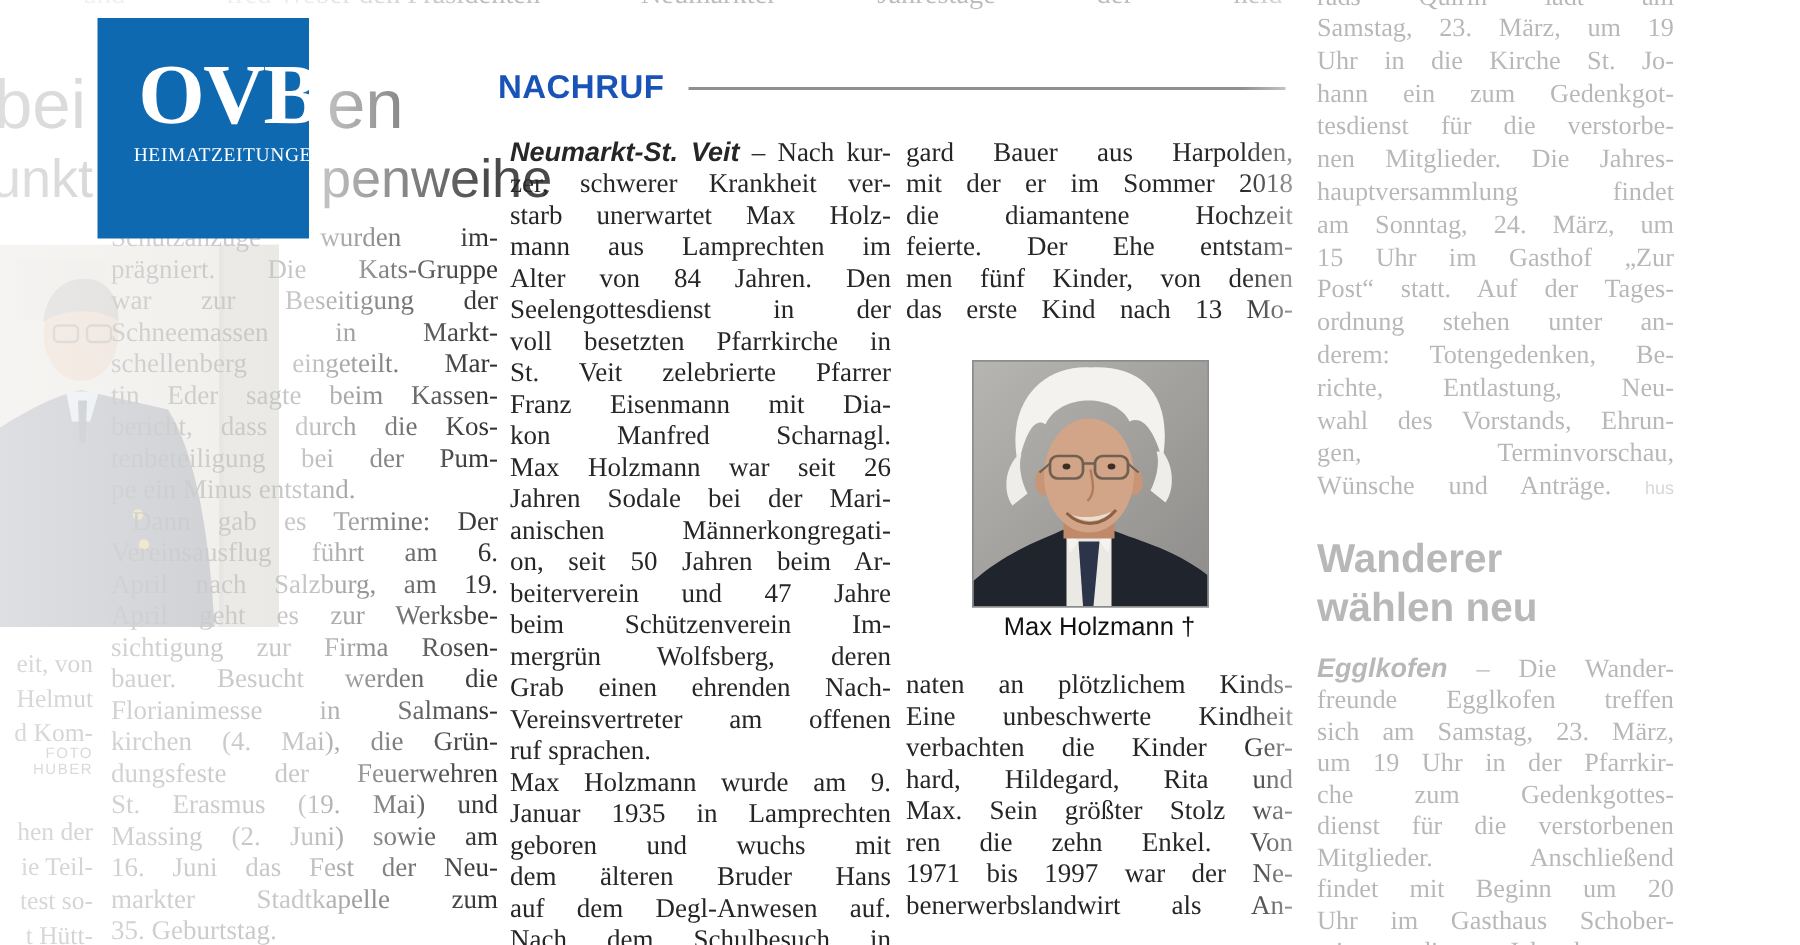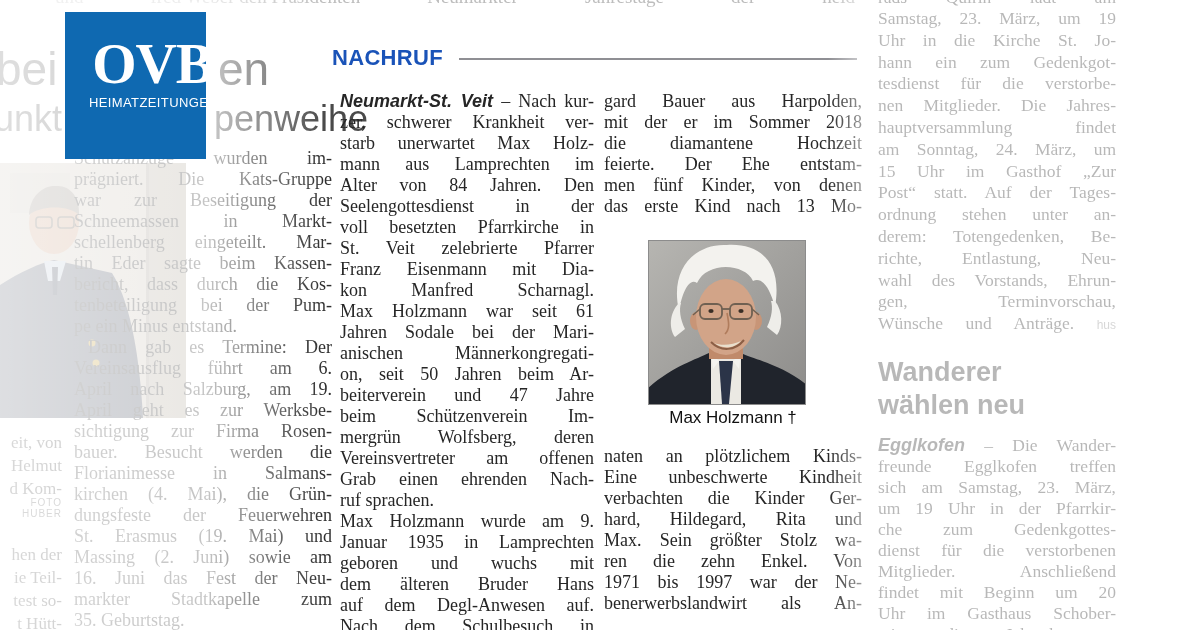--- a/index.html
+++ b/index.html
@@ -26,21 +26,21 @@
   .fotocredit{position:absolute;left:0;top:497px;width:62px;text-align:right;
       font-family:"Liberation Sans",sans-serif;font-size:10px;letter-spacing:1px;color:#444;z-index:1;}
   .overlayL{position:absolute;left:0;top:0;width:345px;height:630px;z-index:4;pointer-events:none;
       background:linear-gradient(90deg,rgba(255,255,255,.82) 0%,rgba(255,255,255,.72) 60%,rgba(255,255,255,0) 94%);}
   .overlayR{position:absolute;left:828px;top:0;width:372px;height:630px;z-index:4;pointer-events:none;
       background:linear-gradient(90deg,rgba(255,255,255,0) 0%,rgba(255,255,255,.66) 11%,rgba(255,255,255,.66) 100%);}
   
   .logo{position:absolute;left:65px;top:12px;width:141px;height:147px;background:#0f69b1;z-index:6;
         display:flex;flex-direction:column;align-items:center;justify-content:flex-start;padding-top:26px;box-sizing:border-box;}
   .logo .big{font-family:"Liberation Serif",serif;font-weight:700;font-size:57px;line-height:52px;color:#ffffff;letter-spacing:-1px;margin-left:34px;}
-  .logo .sub{font-family:Liberation Sans, sans-serif;font-size:13px;color:#ffffff;letter-spacing:.4px;margin-top:5px;margin-left:36px;}
+  .logo .sub{font-family:Liberation Serif, serif;font-size:13px;color:#ffffff;letter-spacing:.4px;margin-top:5px;margin-left:36px;}
   
   .sechead{position:absolute;left:332px;top:45px;width:525px;height:26px;display:flex;align-items:center;z-index:2;}
   .sechead .label{font-family:"Liberation Sans",sans-serif;font-weight:800;font-size:22px;letter-spacing:.3px;color:#1a53b8;}
   .sechead .rule{flex:1;height:2px;background:#8f8f94;margin-left:16px;margin-top:2px;}
   .col{position:absolute;font-size:18px;color:#262626;z-index:2;}
   .tl{height:21px;line-height:21px;text-align:justify;text-align-last:justify;overflow:visible;}
   .tl.end{text-align-last:left;}
   .tl.ind{text-indent:14px;}
   .lead{font-family:"Liberation Sans",sans-serif;font-weight:700;font-size:18px;font-style:italic;}
   .sig{font-family:"Liberation Sans",sans-serif;font-size:12px;color:#8a8a8a;}
@@ -153,29 +153,29 @@
       <div class="tl"><span class="lead">Neumarkt-St. Veit</span> – Nach kur-</div>
       <div class="tl">zer, schwerer Krankheit ver-</div>
       <div class="tl">starb unerwartet Max Holz-</div>
       <div class="tl">mann aus Lamprechten im</div>
       <div class="tl">Alter von 84 Jahren. Den</div>
       <div class="tl">Seelengottesdienst in der</div>
       <div class="tl">voll besetzten Pfarrkirche in</div>
       <div class="tl">St. Veit zelebrierte Pfarrer</div>
       <div class="tl">Franz Eisenmann mit Dia-</div>
       <div class="tl">kon Manfred Scharnagl.</div>
-      <div class="tl">Max Holzmann war seit 61</div>
+      <div class="tl">Max Holzmann war seit 26</div>
       <div class="tl">Jahren Sodale bei der Mari-</div>
       <div class="tl">anischen Männerkongregati-</div>
       <div class="tl">on, seit 50 Jahren beim Ar-</div>
       <div class="tl">beiterverein und 47 Jahre</div>
       <div class="tl">beim Schützenverein Im-</div>
       <div class="tl">mergrün Wolfsberg, deren</div>
+      <div class="tl">Grab einen ehrenden Nach-</div>
       <div class="tl">Vereinsvertreter am offenen</div>
-      <div class="tl">Grab einen ehrenden Nach-</div>
       <div class="tl end">ruf sprachen.</div>
       <div class="tl">Max Holzmann wurde am 9.</div>
       <div class="tl">Januar 1935 in Lamprechten</div>
       <div class="tl">geboren und wuchs mit</div>
       <div class="tl">dem älteren Bruder Hans</div>
       <div class="tl">auf dem Degl-Anwesen auf.</div>
       <div class="tl">Nach dem Schulbesuch in</div>
     </div>
   <div class="col c2a">
       <div class="tl">gard Bauer aus Harpolden,</div>

